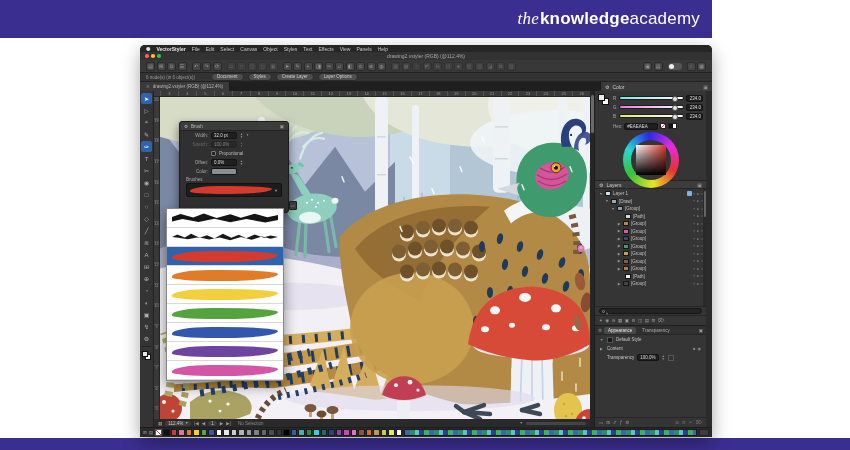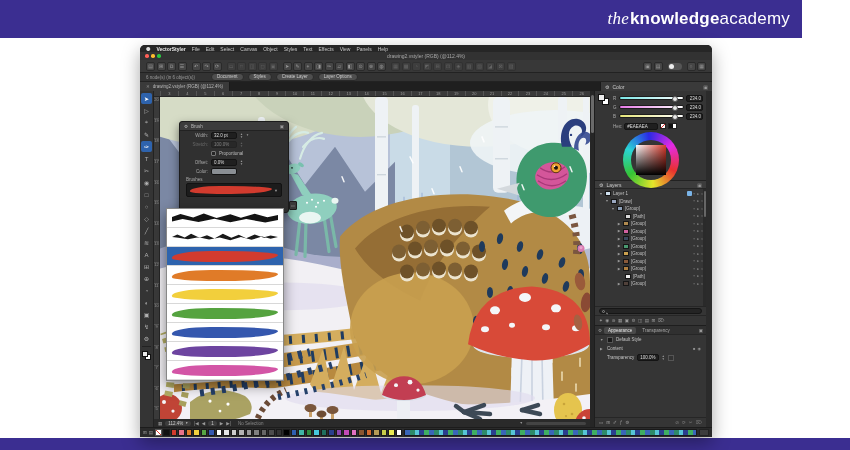--- a/index.html
+++ b/index.html
@@ -1,18 +1,18 @@
 <!DOCTYPE html>
 <html><head>
 <meta charset="utf-8">
 <style>
   *{margin:0;padding:0;box-sizing:border-box}
   html,body{width:850px;height:450px;background:#fff;overflow:hidden;
     font-family:"Liberation Sans",sans-serif;-webkit-font-smoothing:antialiased}
-  .banner{position:absolute;left:0;top:0;width:802px;height:38px;background:#3b2e91;
+  .banner{position:absolute;left:0;top:0;width:712px;height:38px;background:#3b2e91;
     display:flex;align-items:center;justify-content:flex-end;padding-right:12px}
   .logo{color:#fff;font-size:17px;letter-spacing:.2px;white-space:nowrap}
   .logo .the{font-family:"Liberation Serif",serif;font-style:italic;font-weight:400;margin-right:1px}
   .logo .kn{font-weight:700}
   .logo .ac{font-weight:400}
   .botbar{position:absolute;left:0;top:438px;width:850px;height:12px;background:#3b2e91}
 
   
   .app{position:absolute;left:140px;top:45px;width:572px;height:392px;background:#2b2b2b;
     border-radius:5px 5px 0 0;box-shadow:0 6px 18px rgba(0,0,0,.35);overflow:hidden;

